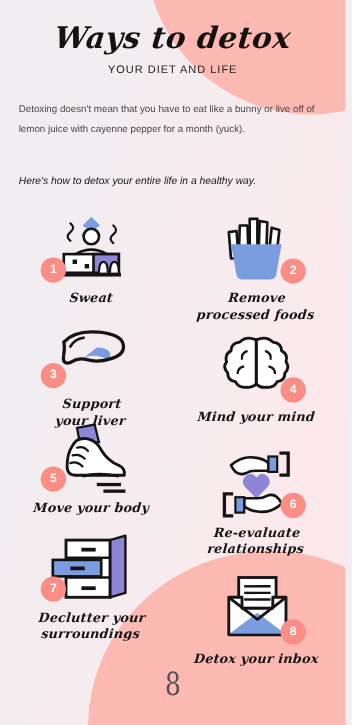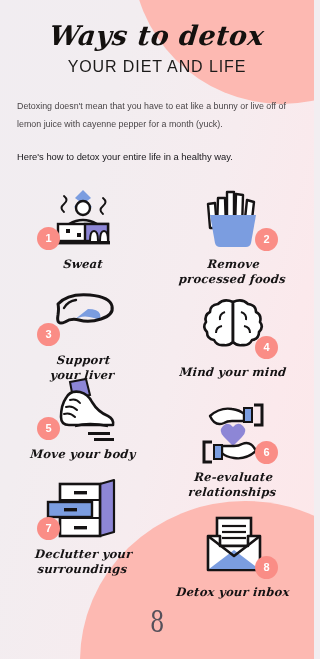--- a/index.html
+++ b/index.html
@@ -53,35 +53,35 @@
     letter-spacing: 0.5px;
     color: #14110f;
     line-height: 1.05;
     transform: skewX(-6deg);
   }
 
   .title-sub {
     margin-top: 8px;
     font-family: "Liberation Sans", sans-serif;
     font-weight: 400;
-    font-size: 16px;
+    font-size: 10px;
     letter-spacing: 0.9px;
     color: #1b1a19;
   }
 
   
   .intro {
     margin: 22px auto 0;
     width: 280px;
     text-align: left;
     font-size: 8.9px;
     line-height: 1.95;
     color: #4a4648;
   }
-  .intro-lead { margin-top: 15px; font-size: 9.4px; color: #17161a; }
+  .intro-lead { margin-top: 29px; font-size: 9.4px; color: #17161a; font-style: italic; }
 
   
   .grid {
     position: relative;
     margin-top: 18px;
     height: 400px;
   }
 
   .tip { position: absolute; width: 150px; text-align: center; }
 

